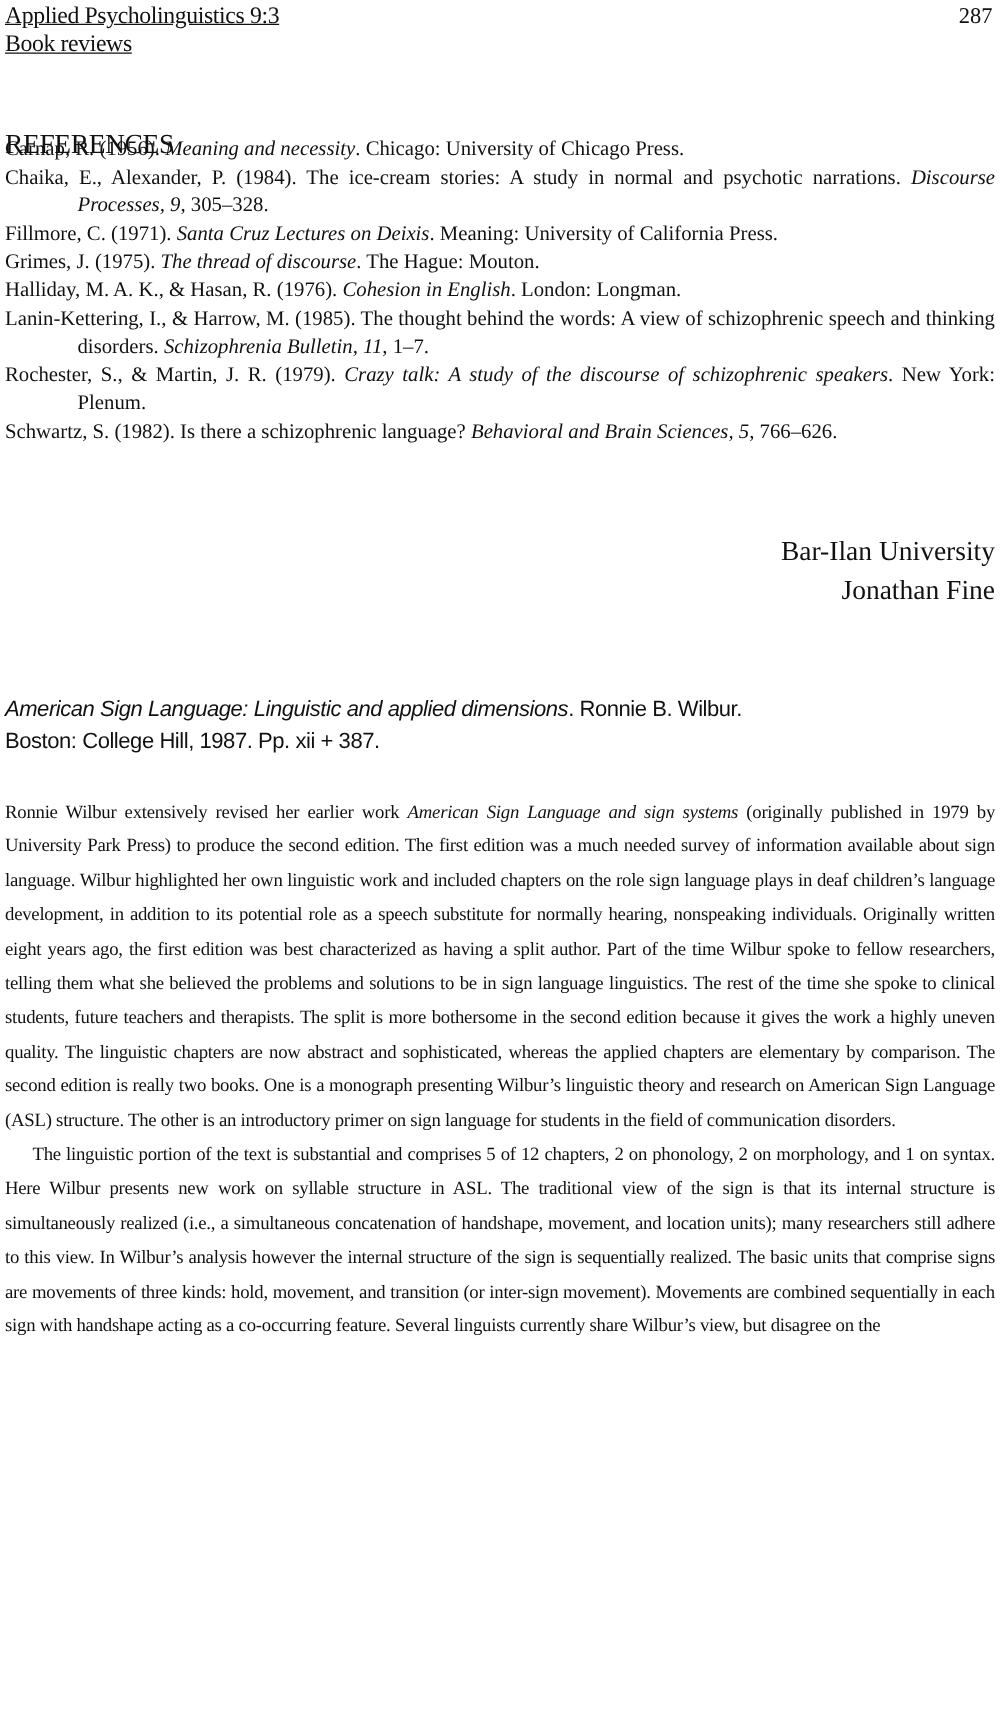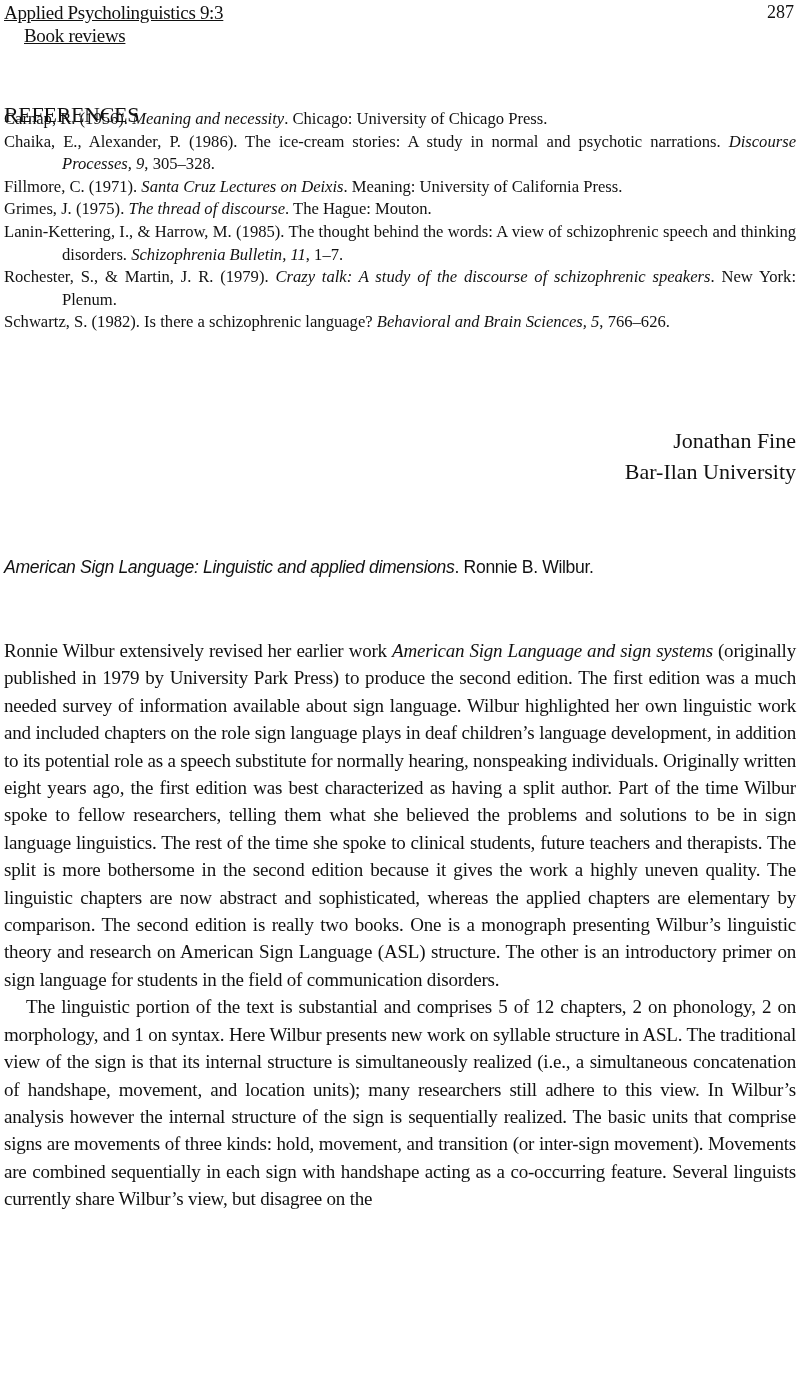--- a/index.html
+++ b/index.html
@@ -7,49 +7,51 @@
   .abs { position:absolute; }
   .hdr { left:4px; font-size:19px; letter-spacing:-0.3px;text-decoration:underline; }
   .pageno { right:6px; top:2px; font-size:18px; }
   .refhead { left:4px; top:84px; font-size:22px; letter-spacing:-0.3px;margin-top:18px; }
   .refs { left:4px; top:108px; width:792px; font-size:16.6px; line-height:22.6px; }
   .ref { padding-left:58px; text-indent:-58px; text-align:justify; text-align-last:left; }
   .ref i { font-style:italic;margin-top:42px; }
   .sig { right:4px; text-align:right; font-size:22px; line-height:31px; }
   .booktitle { left:4px; top:555px; width:792px; font-family:"Liberation Sans", sans-serif; font-size:17.6px; line-height:25px; letter-spacing:-0.35px; }
   .booktitle i { font-style:italic; }
-  .body { left:4px; top:637px; width:792px; font-size:19px; line-height:27.4px; letter-spacing:-0.2px; }
+  .body { left:4px; top:637px; width:792px; font-size:15px; line-height:27.4px; letter-spacing:-0.2px; }
   .para { text-align:justify; margin:0; }
   .para.indent { text-indent:22px; }
   .para.noindent { text-indent:0; }
 </style>
 </head>
 <body>
 
 <div class="abs hdr" style="top:2px;">Applied Psycholinguistics 9:3</div>
-<div class="abs hdr" style="top:25px;margin-left:20px;">Book reviews</div>
+<div class="abs hdr" style="top:25px;">Book reviews</div>
 <div class="abs pageno">287</div>
 
 <div class="abs refhead">REFERENCES</div>
 
 <div class="abs refs">
   <div class="ref"><span>Carnap, R. (1956). </span><i>Meaning and necessity</i><span>. Chicago: University of Chicago Press.</span></div>
-  <div class="ref"><span>Chaika, E., Alexander, P. (1986). The ice-cream stories: A study in normal and psychotic narrations. </span><i>Discourse Processes, 9</i><span>, 305–328.</span></div>
+  <div class="ref"><span>Chaika, E., Alexander, P. (1984). The ice-cream stories: A study in normal and psychotic narrations. </span><i>Discourse Processes, 9</i><span>, 305–328.</span></div>
   <div class="ref"><span>Fillmore, C. (1971). </span><i>Santa Cruz Lectures on Deixis</i><span>. Meaning: University of California Press.</span></div>
   <div class="ref"><span>Grimes, J. (1975). </span><i>The thread of discourse</i><span>. The Hague: Mouton.</span></div>
+  <div class="ref"><span>Halliday, M. A. K., &amp; Hasan, R. (1976). </span><i>Cohesion in English</i><span>. London: Longman.</span></div>
   <div class="ref"><span>Lanin-Kettering, I., &amp; Harrow, M. (1985). The thought behind the words: A view of schizophrenic speech and thinking disorders. </span><i>Schizophrenia Bulletin, 11</i><span>, 1–7.</span></div>
   <div class="ref"><span>Rochester, S., &amp; Martin, J. R. (1979). </span><i>Crazy talk: A study of the discourse of schizophrenic speakers</i><span>. New York: Plenum.</span></div>
   <div class="ref"><span>Schwartz, S. (1982). Is there a schizophrenic language? </span><i>Behavioral and Brain Sciences, 5</i><span>, 766–626.</span></div>
 </div>
 
 <div class="abs sig" style="top:425px;">
+  <div>Bar-Ilan University</div>
   <div>Jonathan Fine</div>
-  <div>Bar-Ilan University</div>
 </div>
 
 <div class="abs booktitle">
   <i>American Sign Language: Linguistic and applied dimensions</i><span>. Ronnie B. Wilbur.</span><br>
+  <span>Boston: College Hill, 1987. Pp. xii + 387.</span>
 </div>
 
 <div class="abs body">
   <p class="para noindent"><span>Ronnie Wilbur extensively revised her earlier work </span><i>American Sign Language and sign systems</i><span> (originally published in 1979 by University Park Press) to produce the second edition. The first edition was a much needed survey of information available about sign language. Wilbur highlighted her own linguistic work and included chapters on the role sign language plays in deaf children’s language development, in addition to its potential role as a speech substitute for normally hearing, nonspeaking individuals. Originally written eight years ago, the first edition was best characterized as having a split author. Part of the time Wilbur spoke to fellow researchers, telling them what she believed the problems and solutions to be in sign language linguistics. The rest of the time she spoke to clinical students, future teachers and therapists. The split is more bothersome in the second edition because it gives the work a highly uneven quality. The linguistic chapters are now abstract and sophisticated, whereas the applied chapters are elementary by comparison. The second edition is really two books. One is a monograph presenting Wilbur’s linguistic theory and research on American Sign Language (ASL) structure. The other is an introductory primer on sign language for students in the field of communication disorders.</span></p>
   <p class="para indent">The linguistic portion of the text is substantial and comprises 5 of 12 chapters, 2 on phonology, 2 on morphology, and 1 on syntax. Here Wilbur presents new work on syllable structure in ASL. The traditional view of the sign is that its internal structure is simultaneously realized (i.e., a simultaneous concatenation of handshape, movement, and location units); many researchers still adhere to this view. In Wilbur’s analysis however the internal structure of the sign is sequentially realized. The basic units that comprise signs are movements of three kinds: hold, movement, and transition (or inter-sign movement). Movements are combined sequentially in each sign with handshape acting as a co-occurring feature. Several linguists currently share Wilbur’s view, but disagree on the</p>
 </div>
 
 </body></html>

